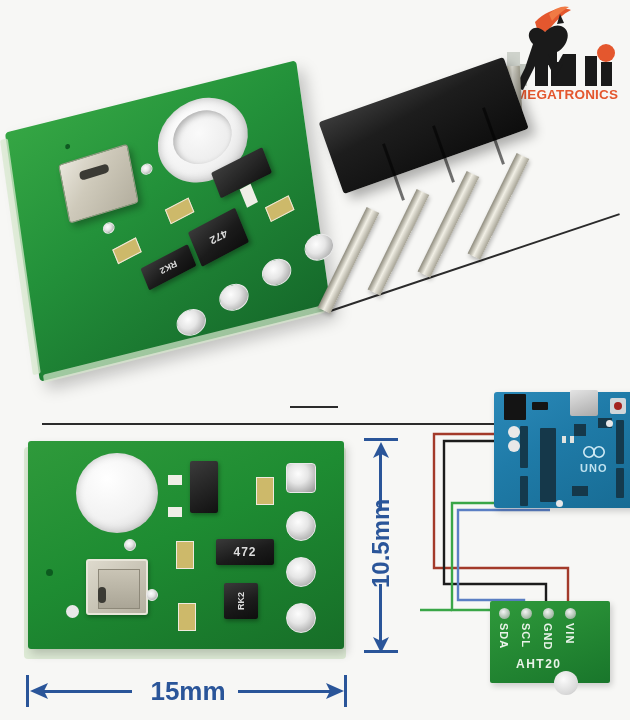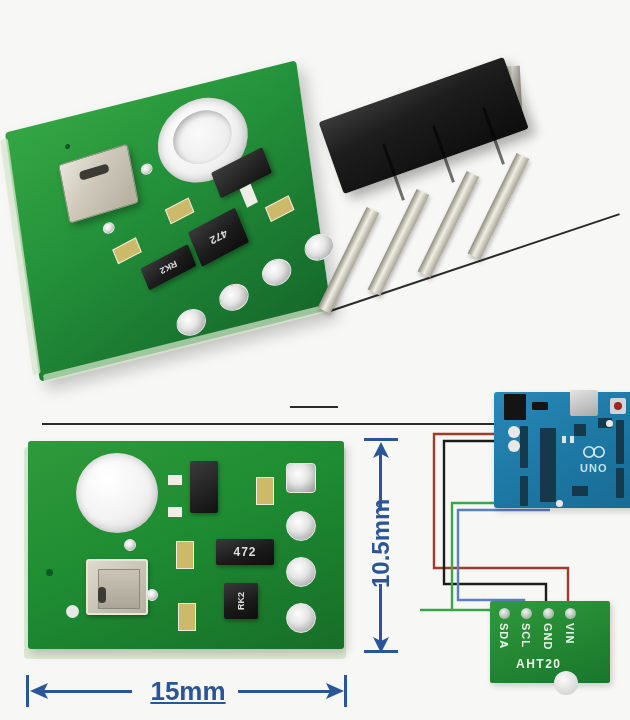--- a/index.html
+++ b/index.html
@@ -96,20 +96,51 @@
   .dsb-name {
     color:#e9f3e9; font-size:12px; font-weight:bold; letter-spacing:1.5px;
     font-family:"Liberation Sans", sans-serif;
   }
 </style>
 </head>
 <body>
 
 <div class="stage">
 
+  <div class="abs" id="brand-logo">
+    <svg width="122" height="90" viewBox="0 0 122 90">
+
+      <rect x="2" y="48" width="13" height="34" fill="#cfd3cc"></rect>
+      <rect x="15" y="60" width="7" height="22" fill="#c2c7c0"></rect>
+
+      <path d="M30 18 C42 6 56 2 66 6 C58 10 52 16 47 22 C42 28 38 30 33 28 Z" fill="#e4572e"></path>
+      <path d="M44 10 C50 4 58 1 64 3 C57 7 51 12 47 17 Z" fill="#f07a44"></path>
+
+      <path d="M28 40
+               C24 36 22 30 26 26
+               C30 22 36 24 40 28
+               C44 24 50 20 56 22
+               C62 24 64 30 62 36
+               C60 42 56 46 52 48
+               L52 58 L60 58 L60 82 L46 82 L46 60
+               C42 62 36 62 32 58
+               L26 70 L18 86 L10 84 L20 64 L24 52 Z" fill="#1a1a1a"></path>
+
+      <path d="M52 20 L55 10 L59 19 Z" fill="#1a1a1a"></path>
+
+      <rect x="30" y="50" width="13" height="32" fill="#1a1a1a"></rect>
+      <rect x="58" y="50" width="13" height="32" fill="#1a1a1a"></rect>
+      <path d="M43 50 L50 64 L58 50 L58 60 L50 74 L43 60 Z" fill="#1a1a1a"></path>
+
+      <rect x="80" y="52" width="12" height="30" fill="#1a1a1a"></rect>
+      <circle cx="101" cy="49" r="9" fill="#e4572e"></circle>
+      <rect x="96" y="58" width="11" height="24" fill="#1a1a1a"></rect>
+    </svg>
+    <div class="brand-word">MEGATRONICS</div>
+  </div>
 
   <div class="divider abs" style="left:330px; top:310px; width:305px; height:1.6px; transform-origin:0 0; transform:rotate(-18.5deg);"></div>
   <div class="divider abs" style="left:290px; top:406px; width:48px; height:1.6px;"></div>
   <div class="divider abs" style="left:42px; top:423px; width:588px; height:1.6px;"></div>
 
   <div class="abs" style="left:18px; top:96px; width:330px; height:300px;">
 
     <div class="abs" style="left:0px; top:0px; width:300px; height:250px;
                 transform:rotate(-14deg) skewX(-6deg);
                 background:linear-gradient(155deg,#35a644 0%,#23913a 40%,#15682a 100%);
@@ -272,21 +303,21 @@
     <div class="dim-line" style="left:0px; top:3px; width:3px; height:32px;"></div>
     <div class="dim-line" style="left:318px; top:3px; width:3px; height:32px;"></div>
     <div class="dim-line" style="left:12px; top:18px; width:94px; height:3px;"></div>
     <div class="dim-line" style="left:212px; top:18px; width:96px; height:3px;"></div>
     <svg class="abs" width="18" height="22" style="left:4px; top:8px;">
       <polygon points="0,11 18,3 14,11 18,19" fill="#2a5599"></polygon>
     </svg>
     <svg class="abs" width="18" height="22" style="left:300px; top:8px;">
       <polygon points="18,11 0,3 4,11 0,19" fill="#2a5599"></polygon>
     </svg>
-    <div class="dim-text dim-h-text" style="left:116px; top:4px; width:92px; text-align:center;text-decoration:underline;">15mm</div>
+    <div class="dim-text dim-h-text" style="left:116px; top:4px; width:92px; text-align:center;">15mm</div>
   </div>
 
   <div class="abs" style="left:420px; top:388px; width:210px; height:295px;">
 
     <svg class="abs" width="210" height="295" style="left:0; top:0;">
 
       <path d="M128 46 L14 46 L14 180 L148 180 L148 215" stroke="#a33a2a" stroke-width="2.4" fill="none"></path>
 
       <path d="M128 53 L24 53 L24 196 L126 196 L126 215" stroke="#1c1c1c" stroke-width="2.4" fill="none"></path>
 

